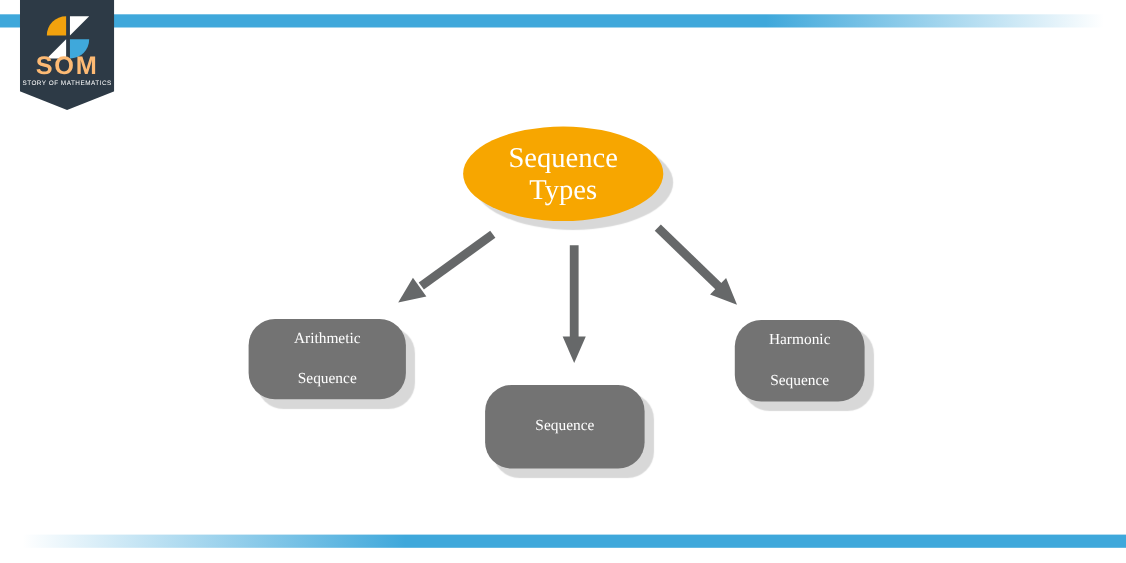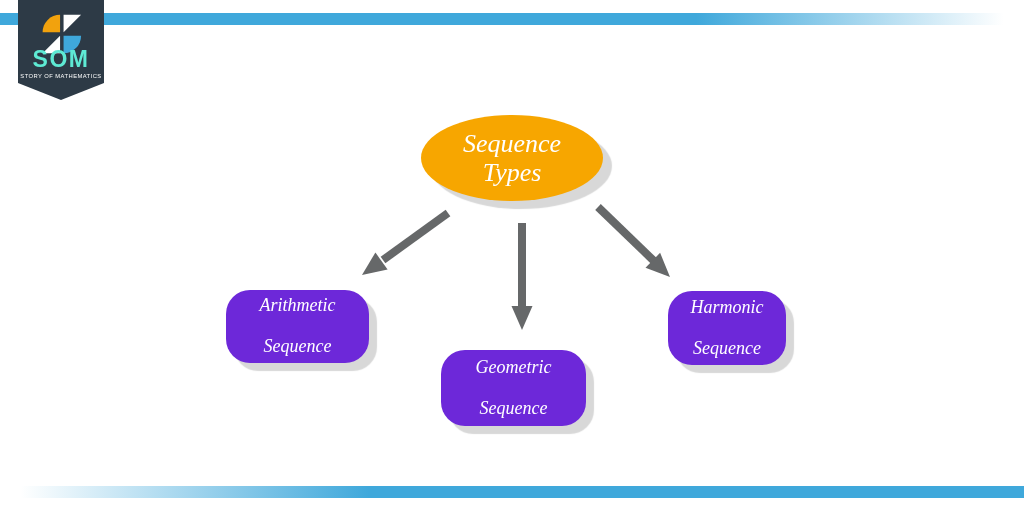--- a/index.html
+++ b/index.html
@@ -17,42 +17,42 @@
     background:linear-gradient(to right,rgba(255,255,255,0) 2%,#3FA8DB 36%,#3FA8DB 100%);
   }
   
   .banner{
     position:absolute;left:18px;top:0;width:86px;height:100px;background:#2D3A46;
     clip-path:polygon(0 0,100% 0,100% 83%,50% 100%,0 83%);
     text-align:center;z-index:5;
   }
   .logo-icon{position:absolute;left:50%;top:13px;transform:translateX(-48%);}
   .logo-text{
-    position:absolute;left:0;top:48px;width:100%;color:#5eead4;
+    position:absolute;left:0;top:48px;width:100%;color:#fdba74;
     font-family:"Liberation Sans","DejaVu Sans",sans-serif;
     font-weight:bold;font-size:23px;letter-spacing:1.5px;line-height:1;text-align:center;
   }
   .logo-tagline{
     position:absolute;left:0;top:74px;width:100%;color:#ffffff;
     font-family:"Liberation Sans","DejaVu Sans",sans-serif;
     font-size:5.8px;letter-spacing:0.45px;line-height:1;white-space:nowrap;
   }
   
   .node{
     position:absolute;display:flex;flex-direction:column;align-items:center;
-    justify-content:center;color:#ffffff;font-style:italic;text-align:center;
+    justify-content:center;color:#ffffff;text-align:center;
   }
   .root-node{
     left:421px;top:115px;width:182px;height:86px;border-radius:50%;
     background:#F7A600;box-shadow:9px 8px 1px #D8D8D8;
     font-size:26px;line-height:1.13;
   }
   .child-node{
-    background:#6d28d9;border-radius:24px;box-shadow:8px 8px 1px #D8D8D8;
-    font-size:18px;line-height:1.22;gap:19px;
+    background:#737373;border-radius:24px;box-shadow:8px 8px 1px #D8D8D8;
+    font-size:14px;line-height:1.22;gap:19px;
   }
   .node-arithmetic{left:226px;top:290px;width:143px;height:73px;}
   .node-geometric{left:441px;top:350px;width:145px;height:76px;}
   .node-harmonic{left:668px;top:291px;width:118px;height:74px;}
   .arrows{position:absolute;left:0;top:0;width:1024px;height:512px;}
 </style>
 </head>
 <body>
 
 <div class="canvas">
@@ -90,21 +90,20 @@
     <span>Sequence</span>
     <span>Types</span>
   </div>
 
   <div class="node child-node node-arithmetic">
     <span>Arithmetic</span>
     <span>Sequence</span>
   </div>
 
   <div class="node child-node node-geometric">
-    <span>Geometric</span>
     <span>Sequence</span>
   </div>
 
   <div class="node child-node node-harmonic">
     <span>Harmonic</span>
     <span>Sequence</span>
   </div>
 
 </div>
 

